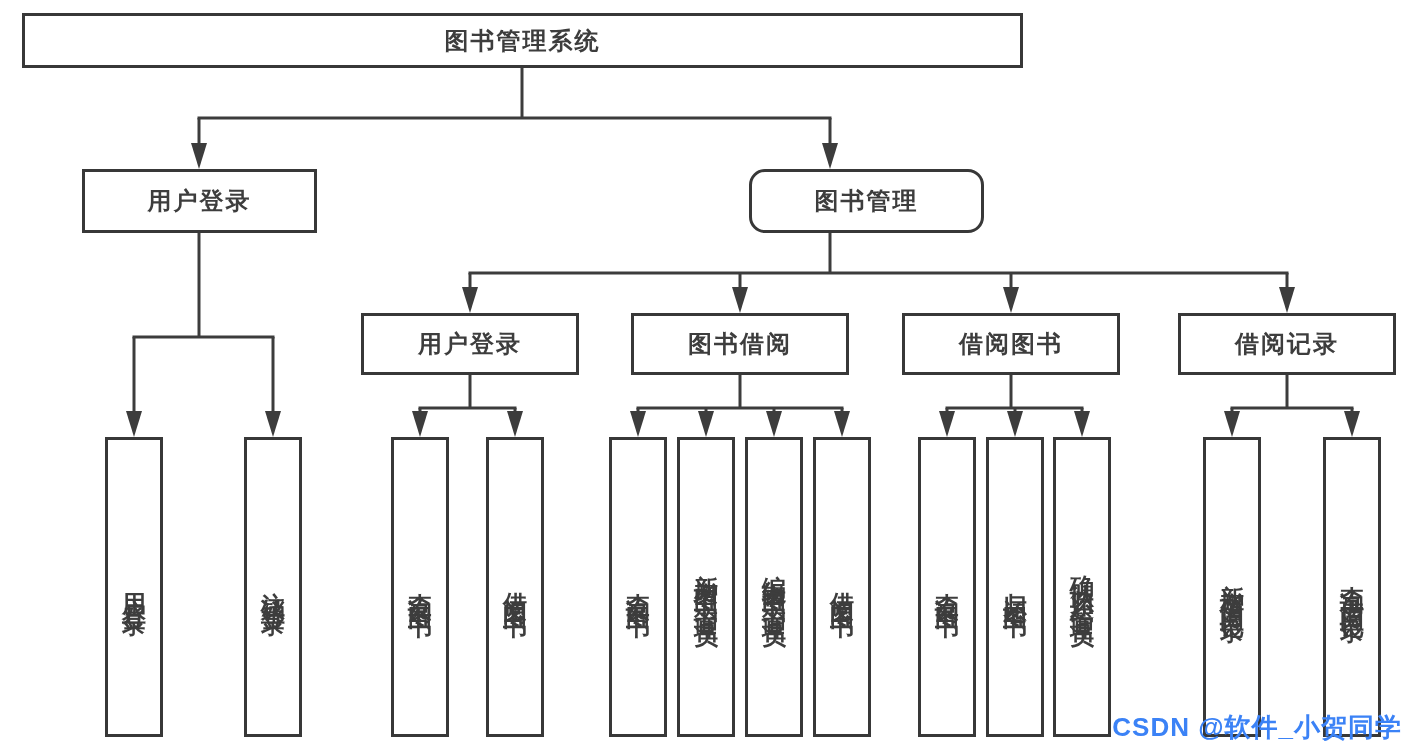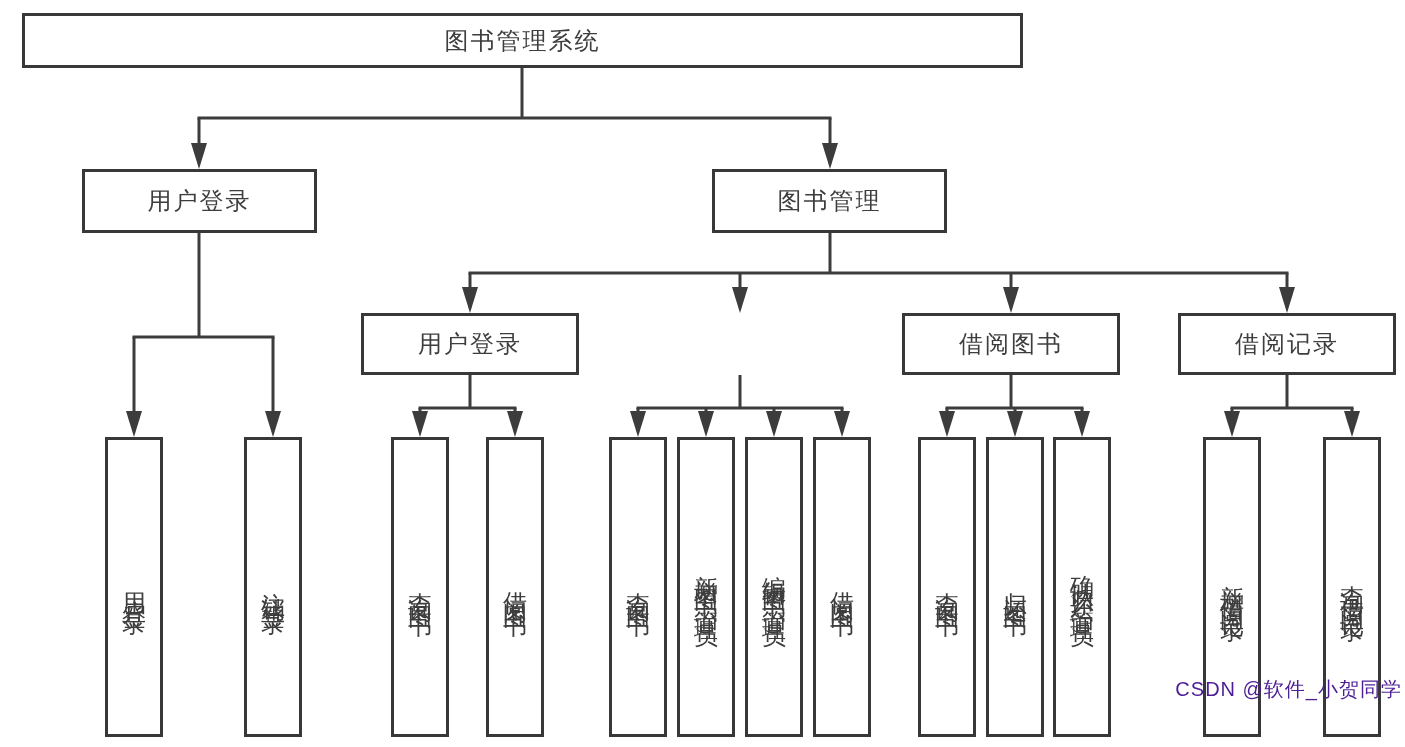--- a/index.html
+++ b/index.html
@@ -4,20 +4,21 @@
 <style>
   * { margin: 0; padding: 0; box-sizing: border-box; }
   html, body { width: 1405px; height: 747px; background: #ffffff; overflow: hidden; }
   body { font-family: "Liberation Sans", "DejaVu Sans", sans-serif; }
 
   .canvas {
     position: relative;
     width: 1405px;
     height: 747px;
     background: #ffffff;
+    font-weight: bold;
   }
 
   svg.connectors {
     position: absolute;
     left: 0; top: 0;
     width: 1405px; height: 747px;
   }
 
   .node {
     position: absolute;
@@ -33,21 +34,21 @@
     font-size: 24px;
     letter-spacing: 2px;
     color: #3d3d3d;
     white-space: nowrap;
   }
 
   
   .n-root      { left: 22px;   top: 13px;  width: 1001px; height: 55px; }
   
   .n-user      { left: 82px;   top: 169px; width: 235px;  height: 64px; }
-  .n-mgmt      { left: 712px;  top: 169px; width: 235px;  height: 64px; }
+  .n-mgmt      { left: 749px;  top: 169px; width: 235px;  height: 64px; border-radius: 16px; }
   
   .n-l3        { top: 313px;  width: 218px; height: 62px; }
   .n-newbooks  { left: 361px;  }
   .n-borrow    { left: 631px;  }
   .n-current   { left: 902px;  }
   .n-records   { left: 1178px; }
 
   
   .leaf {
     top: 437px;
@@ -74,23 +75,23 @@
   .lf-7  { left: 813px; }
   .lf-8  { left: 918px; }
   .lf-9  { left: 986px; }
   .lf-10 { left: 1053px; }
   .lf-11 { left: 1203px; }
   .lf-12 { left: 1323px; }
 
   .watermark {
     position: absolute;
     right: 3px;
-    top: 676px;
-    font-size: 20px;
-    color: #4c1d95;
+    top: 710px;
+    font-size: 26px;
+    color: #3b82f6;
     letter-spacing: 1px;
     white-space: nowrap;
   }
 </style>
 </head>
 <body>
 
 <div class="canvas">
 
   <svg class="connectors" viewBox="0 0 1405 747" xmlns="http://www.w3.org/2000/svg">
@@ -169,20 +170,23 @@
   <div class="node hnode n-user">
     <span>用户登录</span>
   </div>
   <div class="node hnode n-mgmt">
     <span>图书管理</span>
   </div>
 
   <div class="node hnode n-l3 n-newbooks">
     <span>用户登录</span>
   </div>
+  <div class="node hnode n-l3 n-borrow">
+    <span>图书借阅</span>
+  </div>
   <div class="node hnode n-l3 n-current">
     <span>借阅图书</span>
   </div>
   <div class="node hnode n-l3 n-records">
     <span>借阅记录</span>
   </div>
 
   <div class="node leaf lf-0">
     <span>用户登录</span>
   </div>

